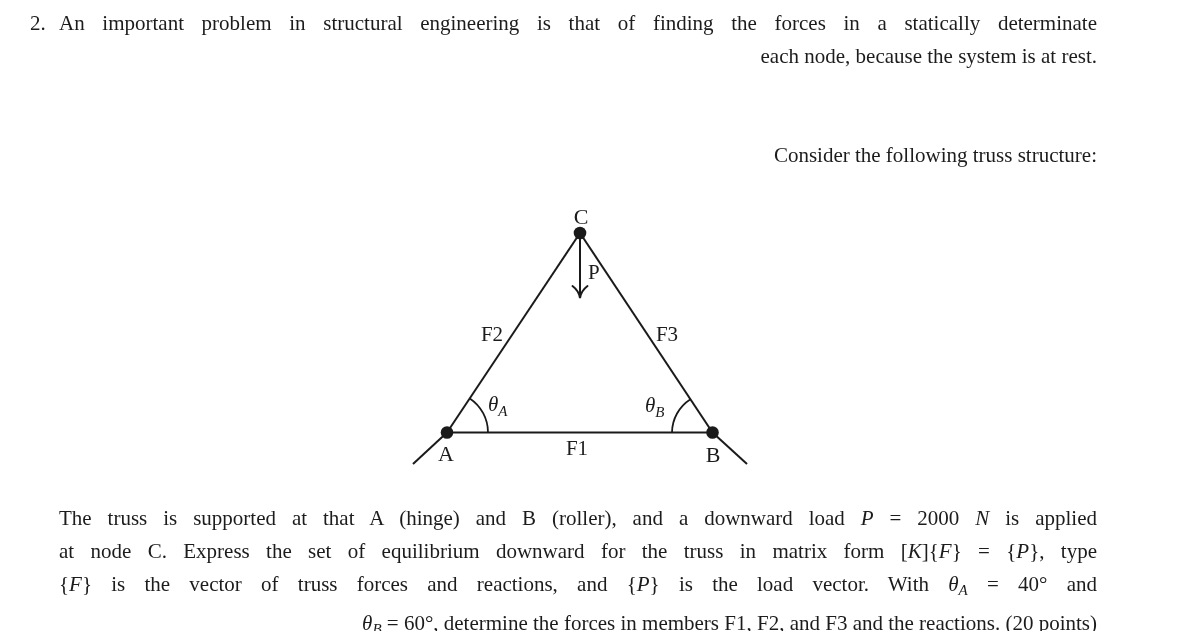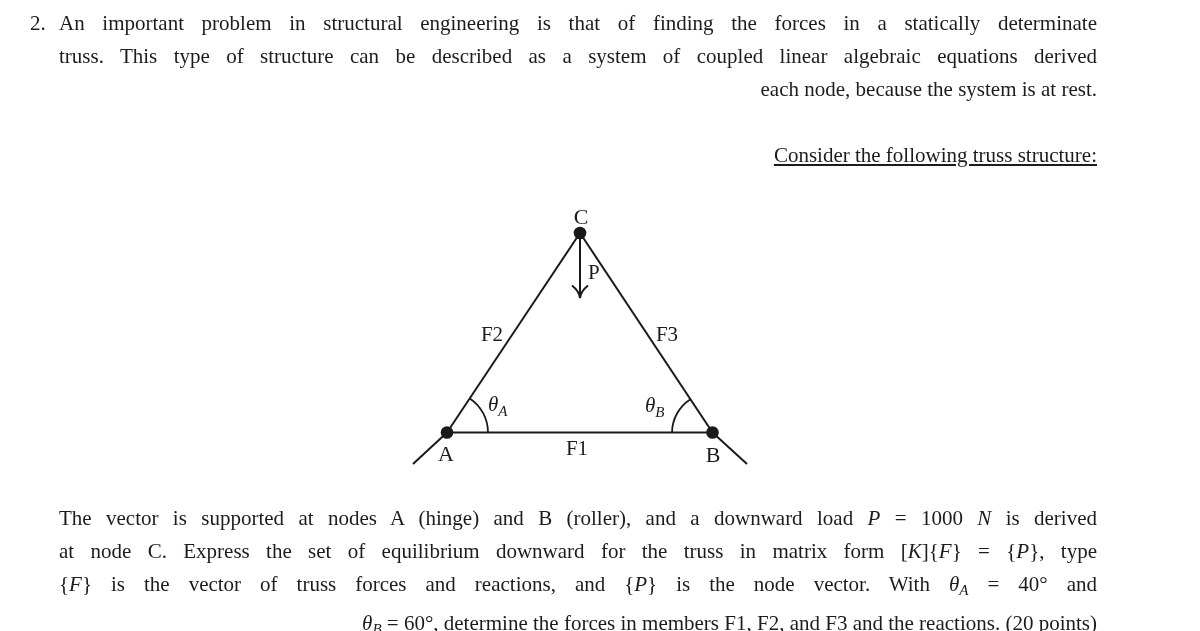--- a/index.html
+++ b/index.html
@@ -49,25 +49,24 @@
 </style>
 </head>
 <body>
 
 <div class="page">
 
   <div class="pnum">2.</div>
 
   <div class="textblock" style="top:7px;">
     <div class="line jline">An important problem in structural engineering is that of finding the forces in a statically determinate</div>
-    <div class="line jline">truss. This type of structure can be described as a system of coupled linear algebraic equations derived</div>
     <div class="line lline">each node, because the system is at rest.</div>
   </div>
 
-  <div class="textblock lline" style="top:139px;text-decoration:underline;">Consider the following truss structure:</div>
+  <div class="textblock lline" style="top:139px;">Consider the following truss structure:</div>
 
   <svg class="fig" viewBox="395 193 395 292">
 
     <line x1="447" y1="432.5" x2="580" y2="233" stroke="#1a1a1a" stroke-width="2"></line>
     <line x1="712.5" y1="432.5" x2="580" y2="233" stroke="#1a1a1a" stroke-width="2"></line>
     <line x1="447" y1="432.5" x2="712.5" y2="432.5" stroke="#1a1a1a" stroke-width="2"></line>
 
     <line x1="447" y1="432.5" x2="413" y2="464" stroke="#1a1a1a" stroke-width="2"></line>
     <line x1="712.5" y1="432.5" x2="747" y2="464" stroke="#1a1a1a" stroke-width="2"></line>
 
@@ -86,19 +85,19 @@
     <text x="713" y="462" text-anchor="middle" class="nodelbl">B</text>
     <text x="588" y="279" text-anchor="start">P</text>
     <text x="492" y="341" text-anchor="middle">F2</text>
     <text x="667" y="341" text-anchor="middle">F3</text>
     <text x="577" y="455" text-anchor="middle">F1</text>
     <text x="488" y="411" text-anchor="start"><tspan class="thetalbl">θ</tspan><tspan class="thetasub" dy="5">A</tspan></text>
     <text x="645" y="412" text-anchor="start"><tspan class="thetalbl">θ</tspan><tspan class="thetasub" dy="5">B</tspan></text>
   </svg>
 
   <div class="textblock" style="top:502px;">
-    <div class="line jline"><span>The vector is supported at nodes A (hinge) and B (roller), and a downward load </span><span class="it">P</span><span> = 1000 </span><span class="it">N</span><span> is derived</span></div>
+    <div class="line jline"><span>The truss is supported at that A (hinge) and B (roller), and a downward load </span><span class="it">P</span><span> = 2000 </span><span class="it">N</span><span> is applied</span></div>
     <div class="line jline"><span>at node C. Express the set of equilibrium downward for the truss in matrix form [</span><span class="it">K</span><span>]{</span><span class="it">F</span><span>} = {</span><span class="it">P</span><span>}, type</span></div>
-    <div class="line jline"><span>{</span><span class="it">F</span><span>} is the vector of truss forces and reactions, and {</span><span class="it">P</span><span>} is the node vector. With </span><span class="it">θ</span><span class="isub">A</span><span> = 40° and</span></div>
+    <div class="line jline"><span>{</span><span class="it">F</span><span>} is the vector of truss forces and reactions, and {</span><span class="it">P</span><span>} is the load vector. With </span><span class="it">θ</span><span class="isub">A</span><span> = 40° and</span></div>
     <div class="line lline"><span class="it">θ</span><span class="isub">B</span><span> = 60°, determine the forces in members F1, F2, and F3 and the reactions. (20 points)</span></div>
   </div>
 
 </div>
 
 </body></html>

